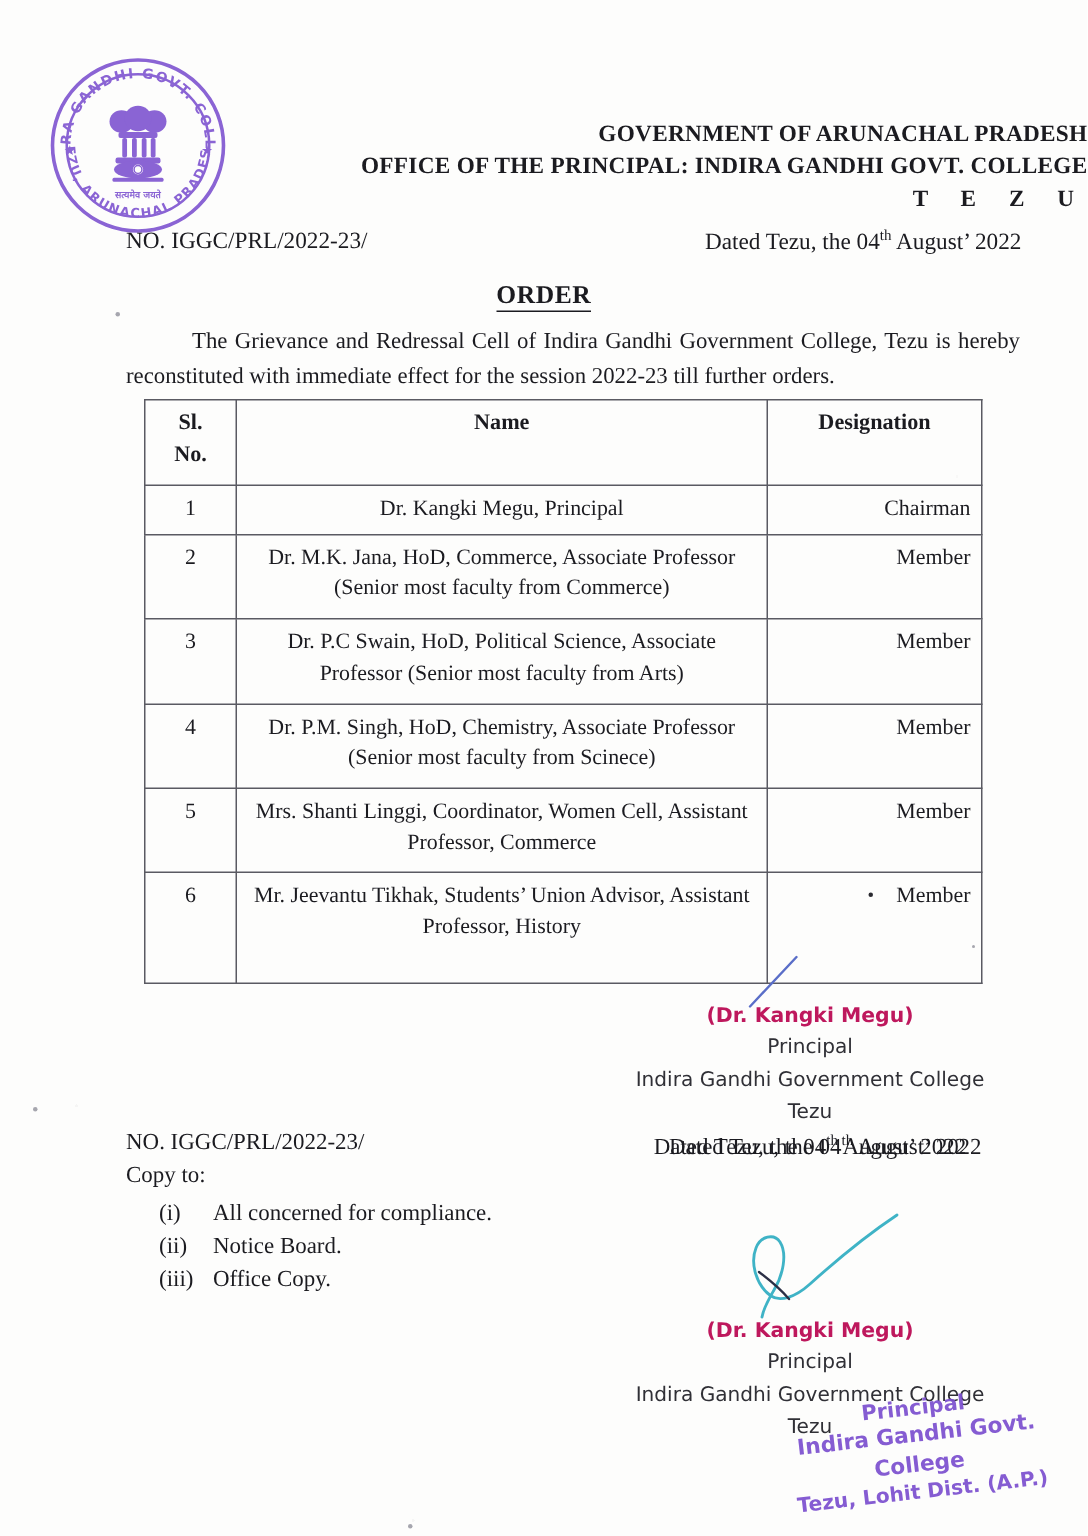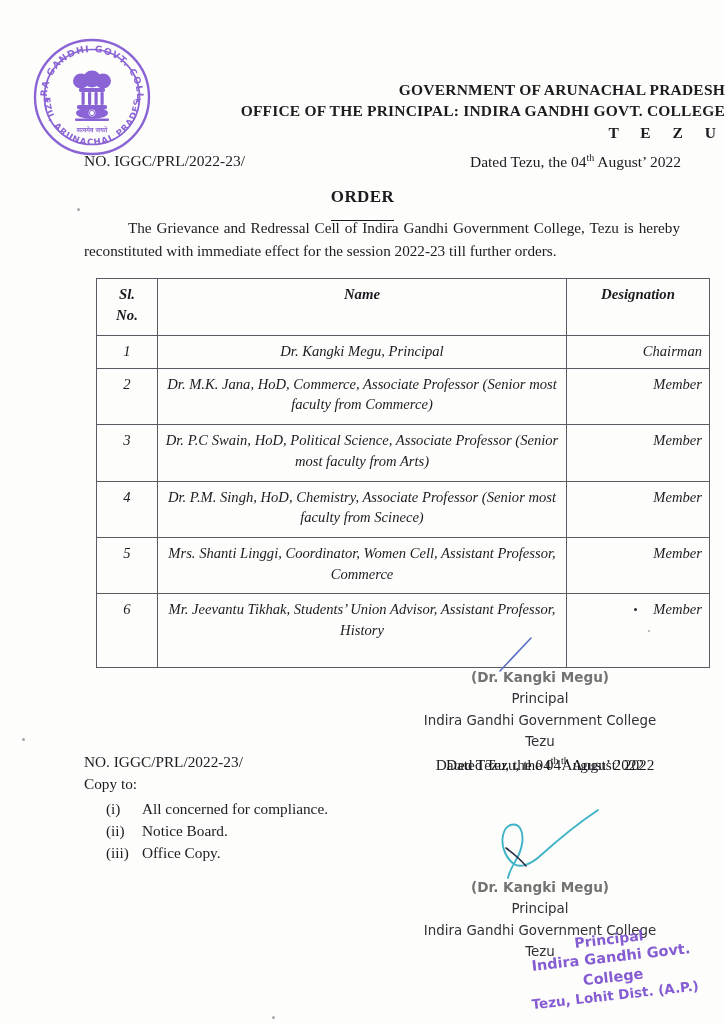--- a/index.html
+++ b/index.html
@@ -86,21 +86,21 @@
     position: absolute;
     left: 0; right: 0;
     top: 187px;
     text-align: center;
     font-size: 17px;
     font-weight: bold;
     letter-spacing: .4px;
   }
   .order-title span {
     border-bottom: 1.6px solid #1b1b20;
-    padding-bottom: 14px;
+    padding-bottom: 1px;
   }
 
   
   .body-para {
     position: absolute;
     left: 84px;
     width: 596px;
     top: 216px;
     font-size: 15.2px;
     line-height: 1.52;
@@ -109,23 +109,22 @@
     text-align: justify;
     text-indent: 44px;
     margin: 0;
   }
   .body-para .p2 { margin: 0; }
 
   
   .tbl-wrap {
     position: absolute;
     left: 96px;
-    top: 278px;
-    width: 614px;
-    font-style: italic;
+    top: 266px;
+    width: 559px;
   }
   table.members {
     width: 100%;
     border-collapse: collapse;
     font-size: 14.6px;
   }
   table.members th,
   table.members td {
     border: 1px solid #5a5a62;
     vertical-align: top;
@@ -164,21 +163,21 @@
     position: absolute;
     text-align: center;
     font-family: "DejaVu Sans", sans-serif;
     font-size: 13.4px;
     line-height: 1.62;
     color: #303036;
   }
   .sig-block .name {
     font-weight: bold;
     font-size: 13.6px;
-    color: #737373;
+    color: #be185d;
   }
   .sig-block .dateline {
     font-family: "Liberation Serif", serif;
     font-size: 15.3px;
     color: #1b1b20;
   }
   #sig-top  { left: 385px; width: 310px; top: 666px; }
   #sig-bot  { left: 385px; width: 310px; top: 876px; }
 
   .pen-top {

